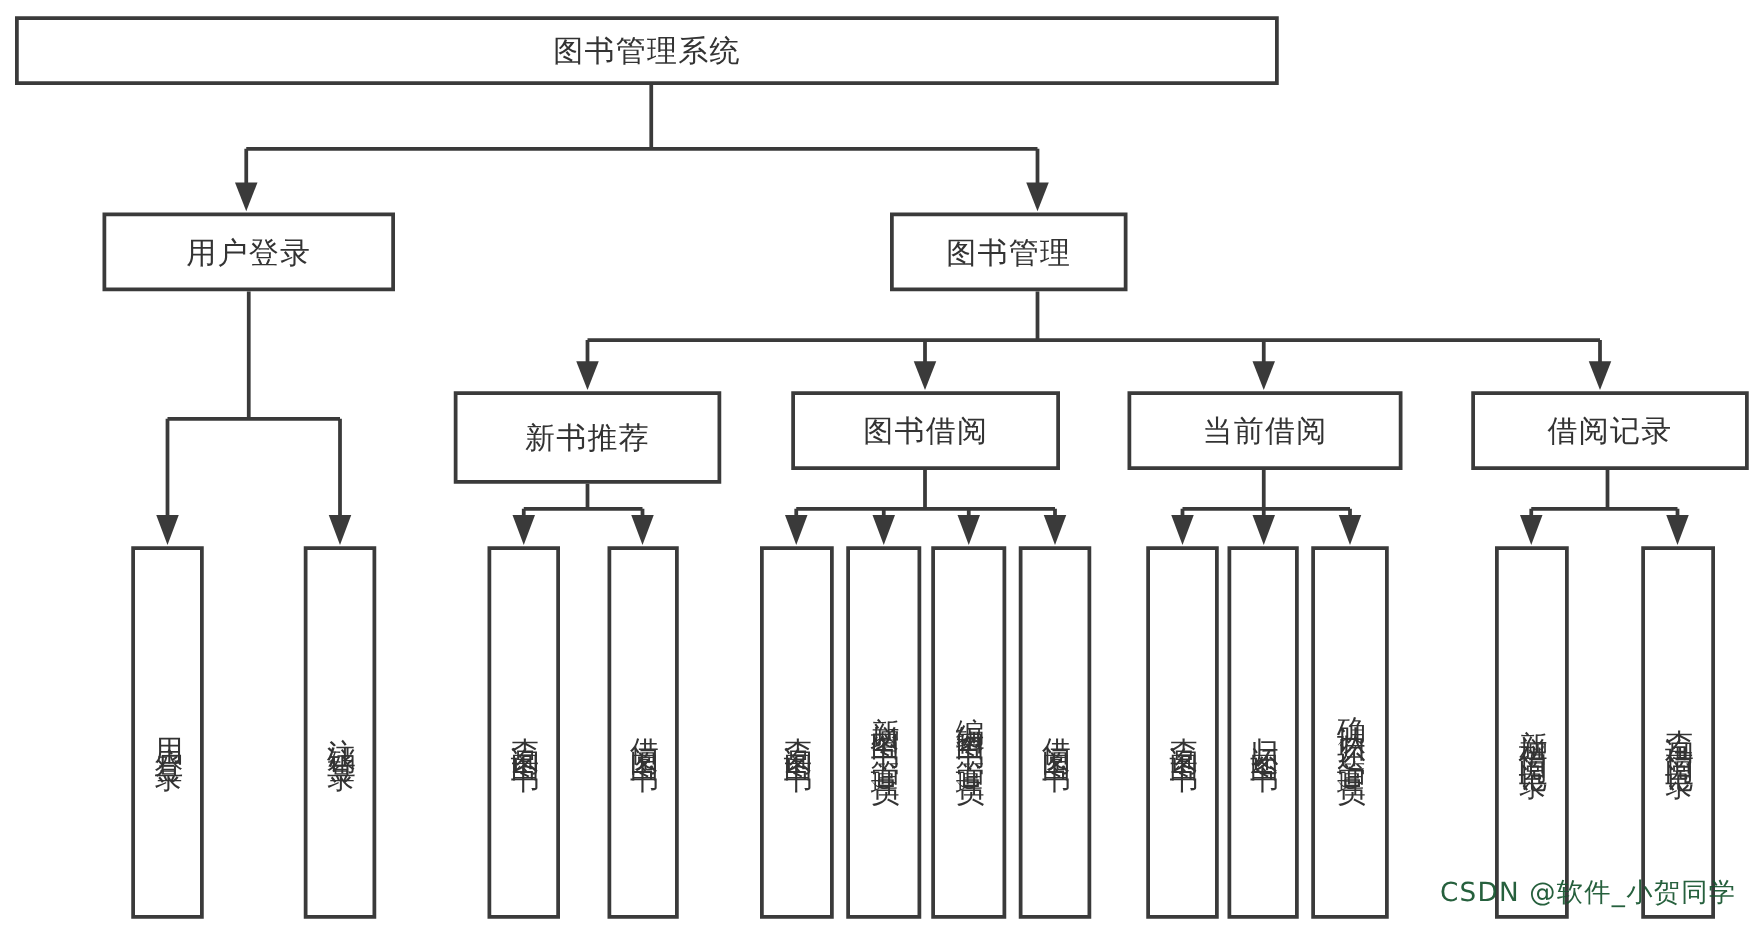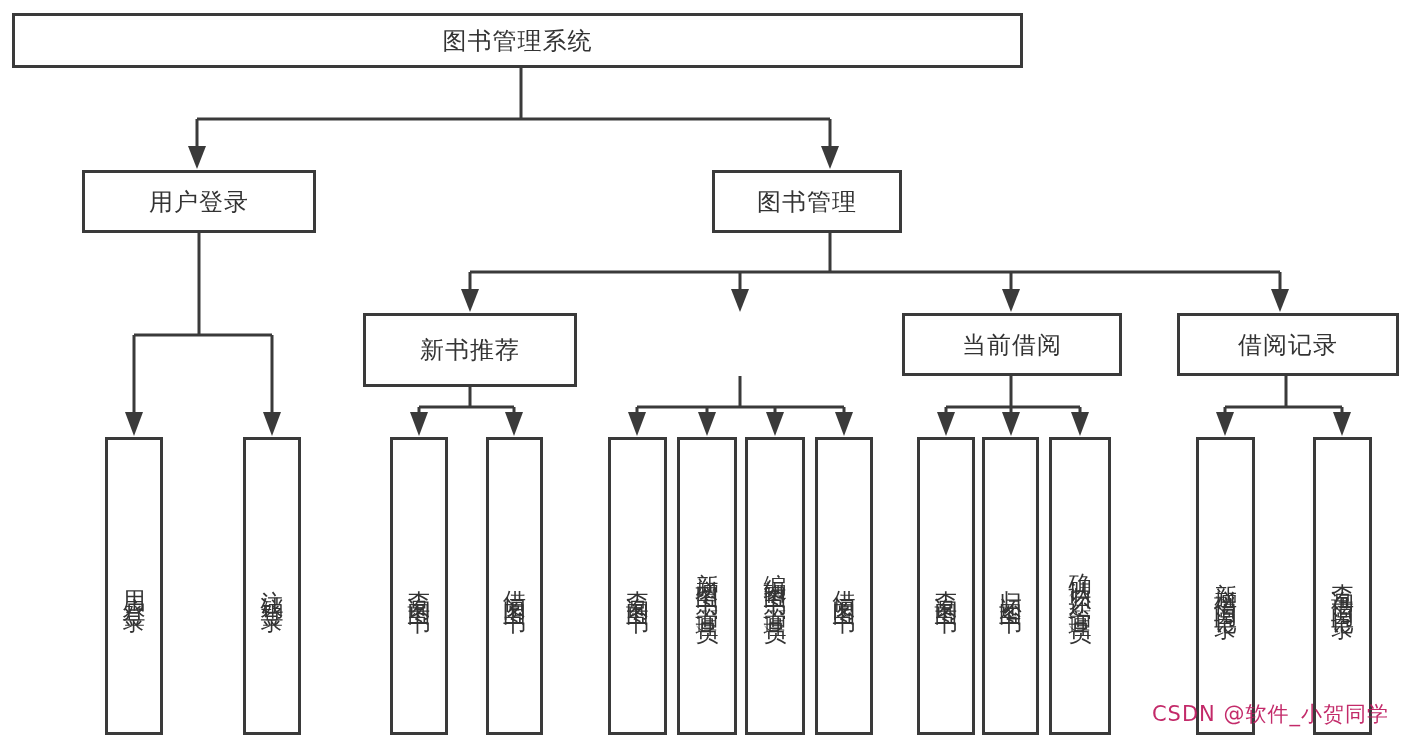--- a/index.html
+++ b/index.html
@@ -43,21 +43,21 @@
     font-size: 23px;
     letter-spacing: 7px;
     line-height: 1;
     white-space: normal;
   }
   .watermark {
     position: absolute;
     top: 700px;
     right: 16px;
     font-size: 21px;
-    color: #be185d;
+    color: #14532d;
     opacity: 0.92;
     z-index: 5;
     letter-spacing: 1px;
   }
 </style>
 </head>
 <body>
 
 <div class="canvas">
 
@@ -103,20 +103,21 @@
       <path d="M1333 412 L1351 412 L1342 436 Z"></path>
     </g>
   </svg>
 
   <div class="node" style="left:12px; top:13px; width:1011px; height:55px;">图书管理系统</div>
 
   <div class="node" style="left:82px; top:170px; width:234px; height:63px;">用户登录</div>
   <div class="node" style="left:712px; top:170px; width:190px; height:63px;">图书管理</div>
 
   <div class="node" style="left:363px; top:313px; width:214px; height:74px;">新书推荐</div>
+  <div class="node" style="left:633px; top:313px; width:215px; height:63px;">图书借阅</div>
   <div class="node" style="left:902px; top:313px; width:220px; height:63px;font-family:Liberation Serif, serif;">当前借阅</div>
   <div class="node" style="left:1177px; top:313px; width:222px; height:63px;font-family:Liberation Mono, monospace;">借阅记录</div>
 
   <div class="node leaf" style="left:105px; top:437px; width:58px; height:298px;">用户登录</div>
   <div class="node leaf" style="left:243px; top:437px; width:58px; height:298px;">注销登录</div>
 
   <div class="node leaf" style="left:390px; top:437px; width:58px; height:298px;">查询图书</div>
   <div class="node leaf" style="left:486px; top:437px; width:57px; height:298px;">借阅图书</div>
 
   <div class="node leaf" style="left:608px; top:437px; width:59px; height:298px;">查询图书</div>

